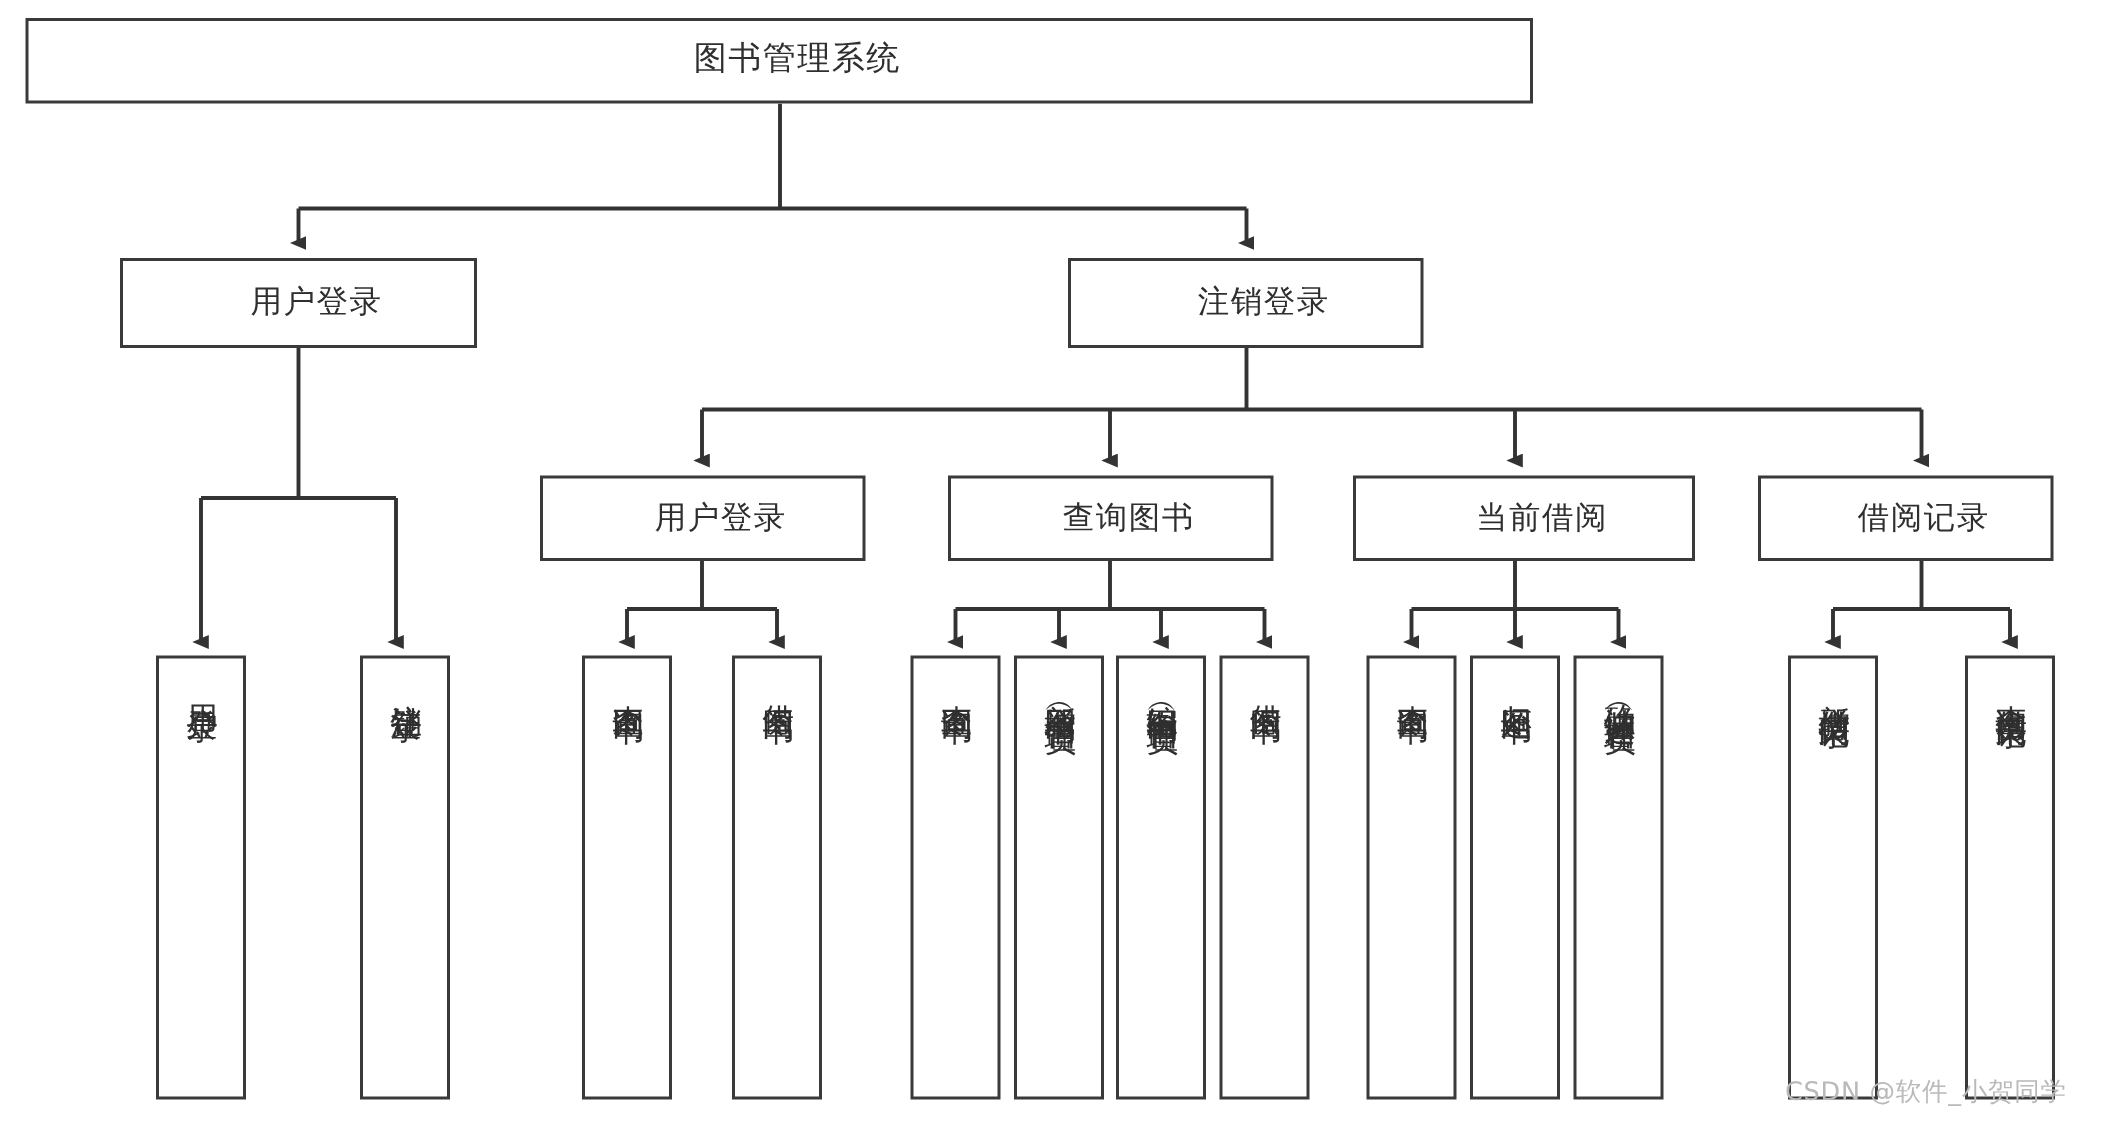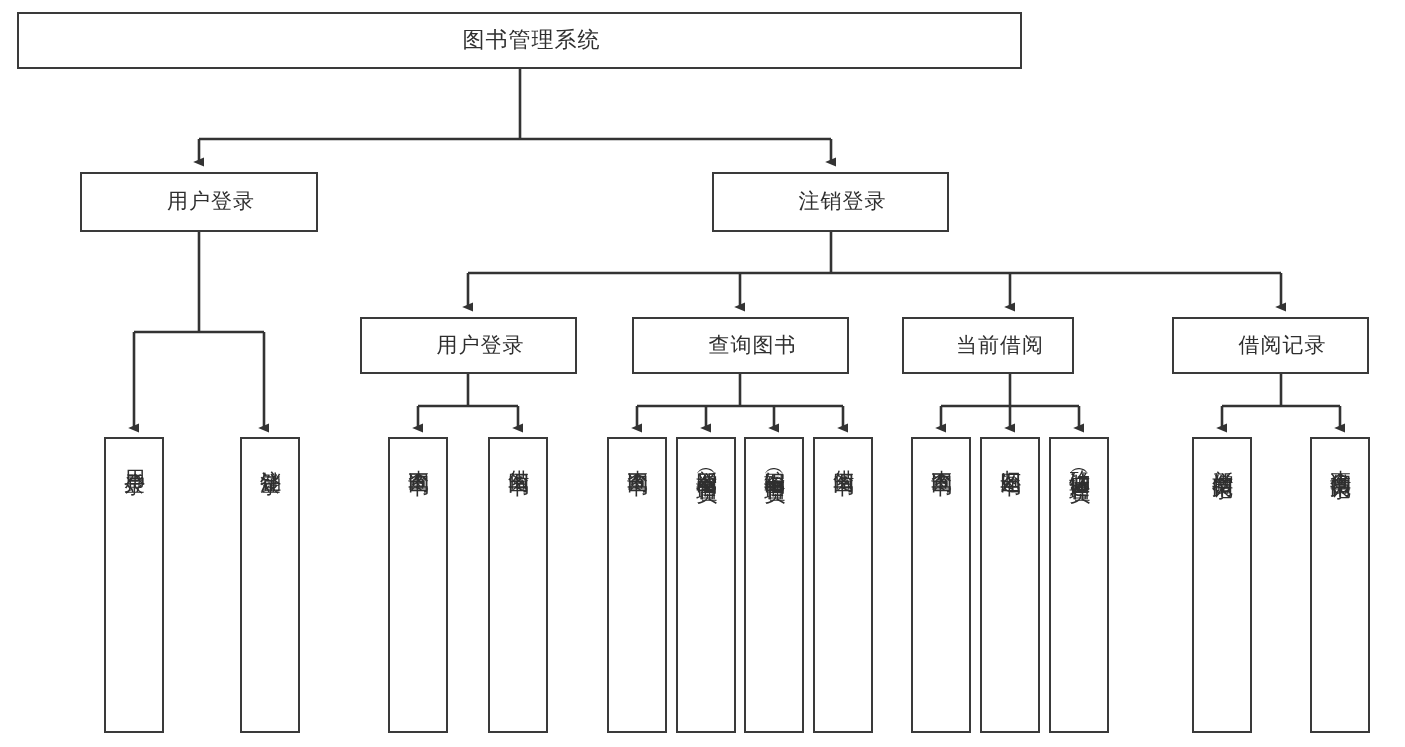--- a/index.html
+++ b/index.html
@@ -138,21 +138,21 @@
   </div>
 
   <div class="node horiz" style="left:360px; top:317px; width:217px; height:57px;">
     <span>用户登录</span>
   </div>
 
   <div class="node horiz" style="left:632px; top:317px; width:217px; height:57px;">
     <span>查询图书</span>
   </div>
 
-  <div class="node horiz" style="left:902px; top:317px; width:172px; height:57px;">
+  <div class="node horiz" style="left:902px; top:317px; width:228px; height:57px;">
     <span>当前借阅</span>
   </div>
 
   <div class="node horiz" style="left:1172px; top:317px; width:197px; height:57px;">
     <span>借阅记录</span>
   </div>
 
   <div class="node vert" style="left:104px; top:437px; width:60px; height:296px;">
     <span class="vtext">用户登录</span>
   </div>
@@ -198,14 +198,15 @@
   </div>
 
   <div class="node vert" style="left:1192px; top:437px; width:60px; height:296px;">
     <span class="vtext">新增借阅记录</span>
   </div>
 
   <div class="node vert" style="left:1310px; top:437px; width:60px; height:296px;">
     <span class="vtext">查询借阅记录</span>
   </div>
 
+  <div class="watermark" style="left:1190px; top:716px;">CSDN @软件_小贺同学</div>
 
 </div>
 
 </body></html>

